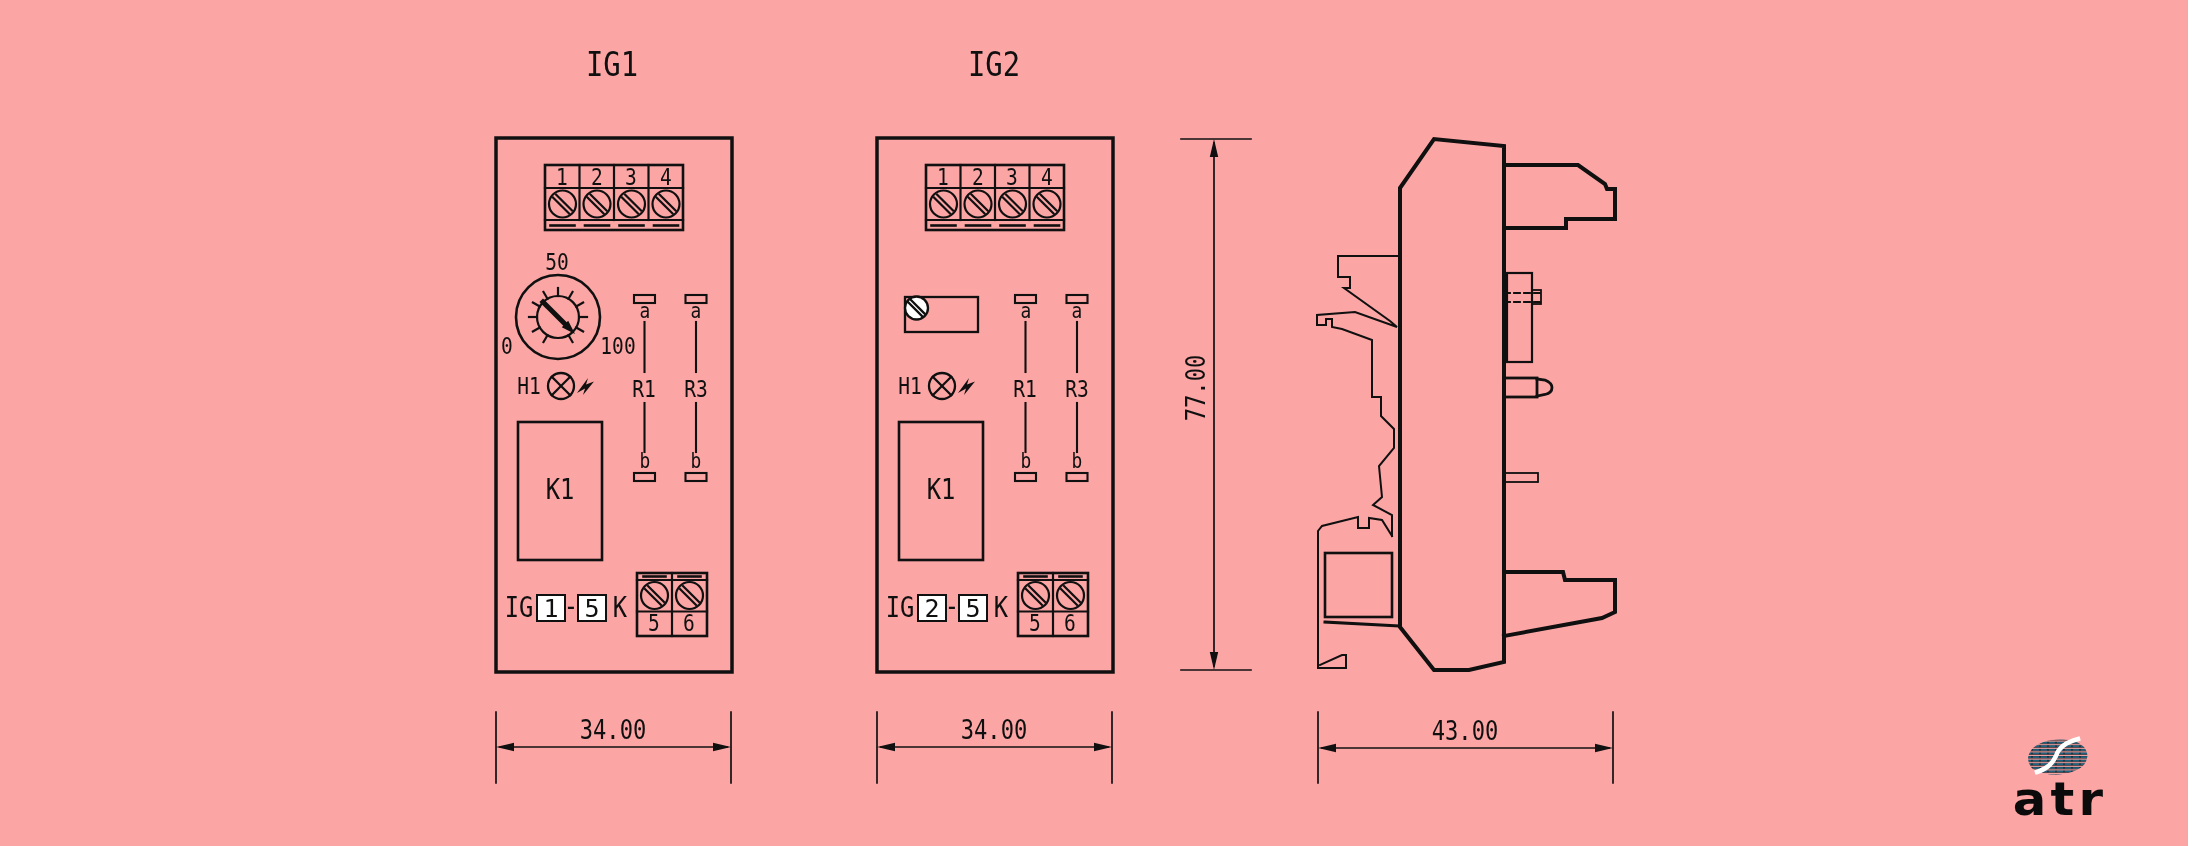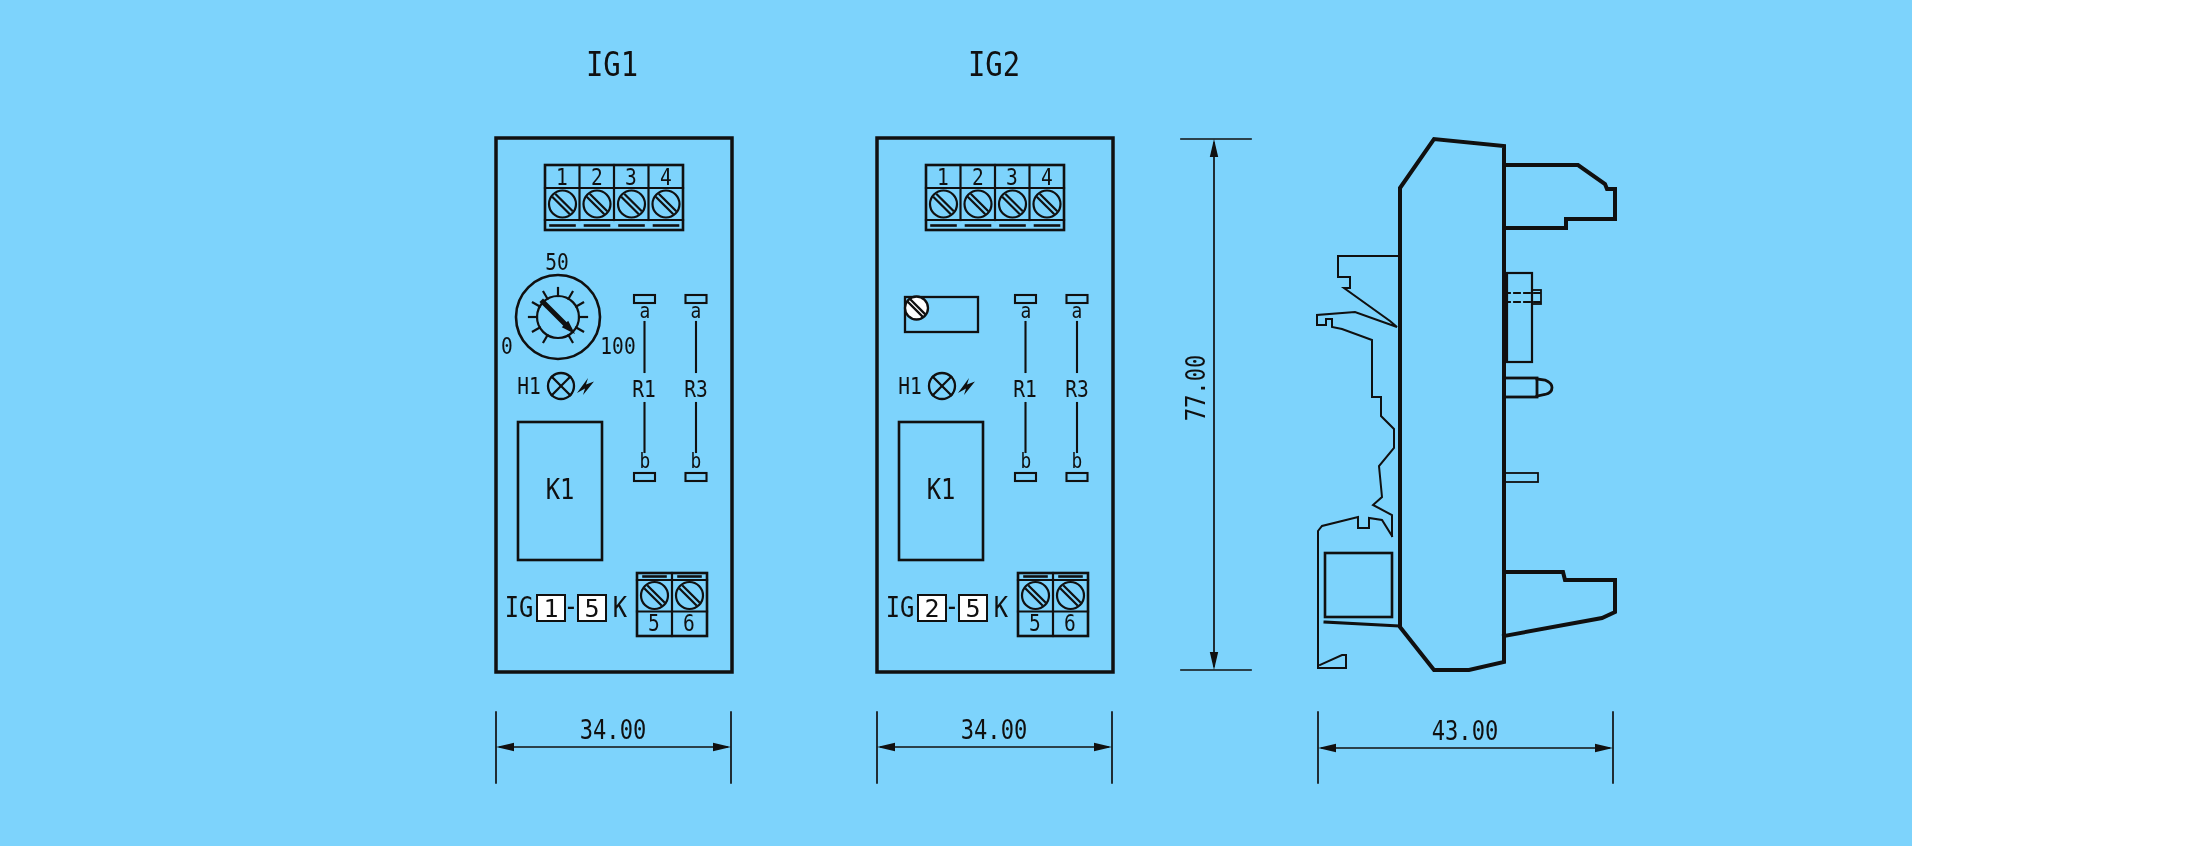--- a/index.html
+++ b/index.html
@@ -1,16 +1,16 @@
 <!DOCTYPE html>
 <html><head>
 <meta charset="utf-8">
 <style>
   html,body{margin:0;padding:0;background:#ffffff;}
-  #canvas{position:relative;width:1912px;height:846px;background:#7dd3fc;overflow:hidden;
+  #canvas{position:relative;width:2188px;height:846px;background:#fca5a5;overflow:hidden;
           font-family:"DejaVu Sans Mono",monospace;color:#101010;}
   #lineart{position:absolute;left:0;top:0;}
   .lbl{position:absolute;white-space:nowrap;color:#101010;
        transform:translate(-50%,-50%) scaleX(0.85);line-height:1;}
   .rot{transform:translate(-50%,-50%) rotate(-90deg) scaleX(0.85);}
   .boxed{position:absolute;width:30px;height:28px;border:2.4px solid #101010;
          box-sizing:border-box;display:flex;align-items:center;justify-content:center;
          transform:translate(-50%,-50%);font-size:25px;line-height:1;background:#fff;}
   .logo-word{position:absolute;font-family:"DejaVu Sans",sans-serif;font-weight:bold;
              color:#0b0b0b;letter-spacing:4px;transform:translate(-50%,-50%) scaleX(1.08);

